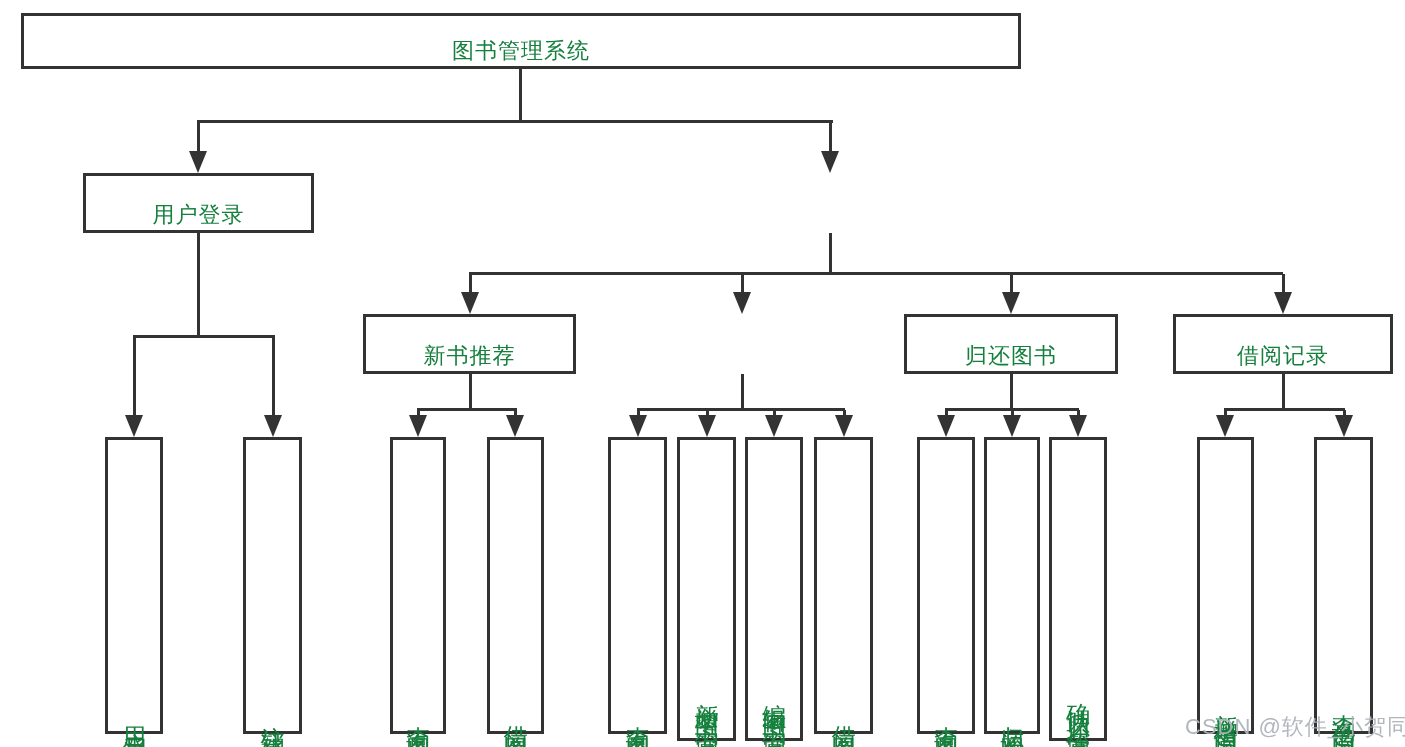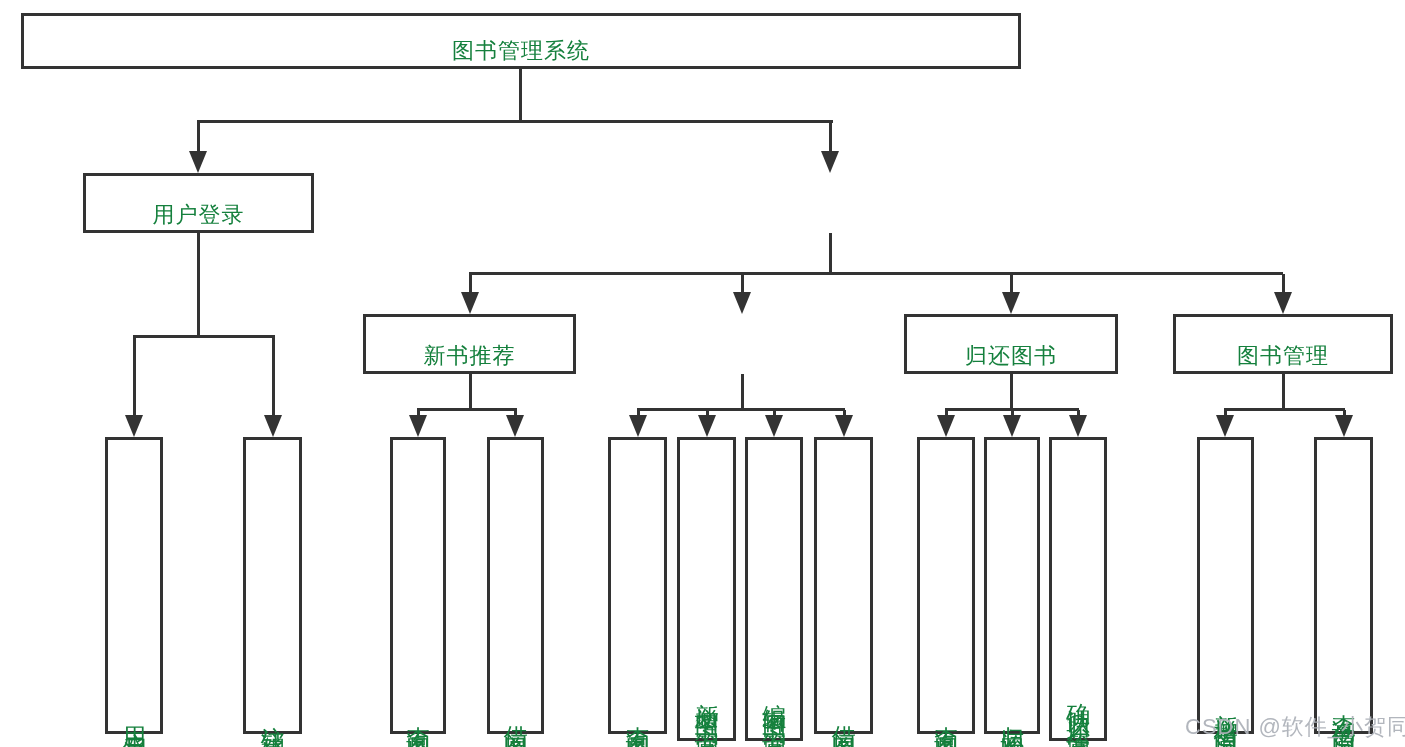--- a/index.html
+++ b/index.html
@@ -100,21 +100,21 @@
     <span>用户登录</span>
   </div>
 
   <div class="box h" style="left:363px;top:314px;width:213px;height:60px;">
     <span>新书推荐</span>
   </div>
   <div class="box h" style="left:904px;top:314px;width:214px;height:60px;">
     <span>归还图书</span>
   </div>
   <div class="box h" style="left:1173px;top:314px;width:220px;height:60px;">
-    <span>图书管理</span>
+    <span>借阅记录</span>
   </div>
 
   <div class="box" style="left:105px;top:437px;width:58px;height:297px;">
     <span class="vtext">用户登录</span>
   </div>
   <div class="box" style="left:243px;top:437px;width:59px;height:297px;">
     <span class="vtext">注销登录</span>
   </div>
 
   <div class="box" style="left:390px;top:437px;width:56px;height:297px;">

